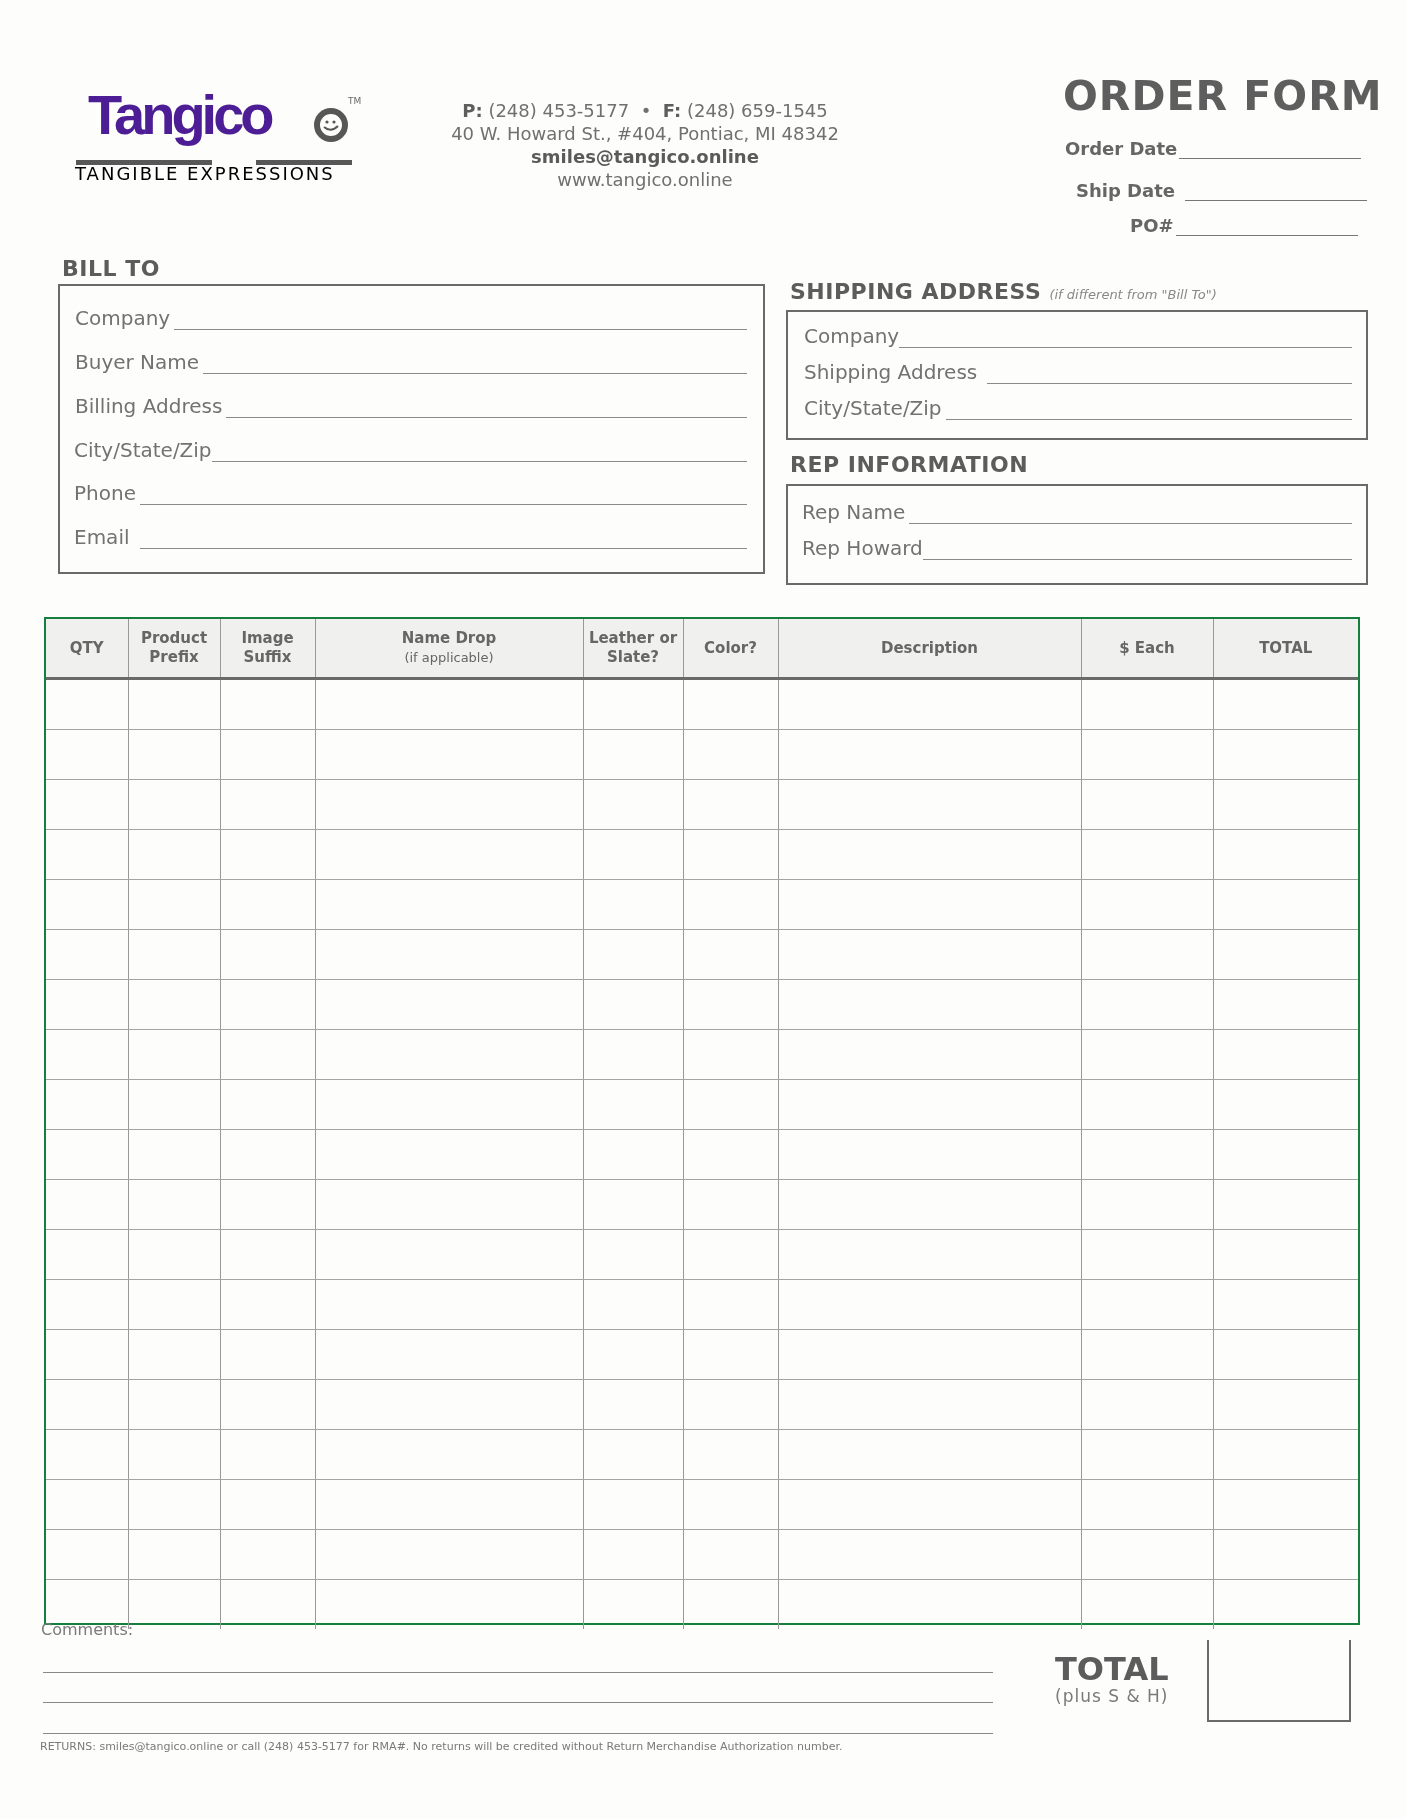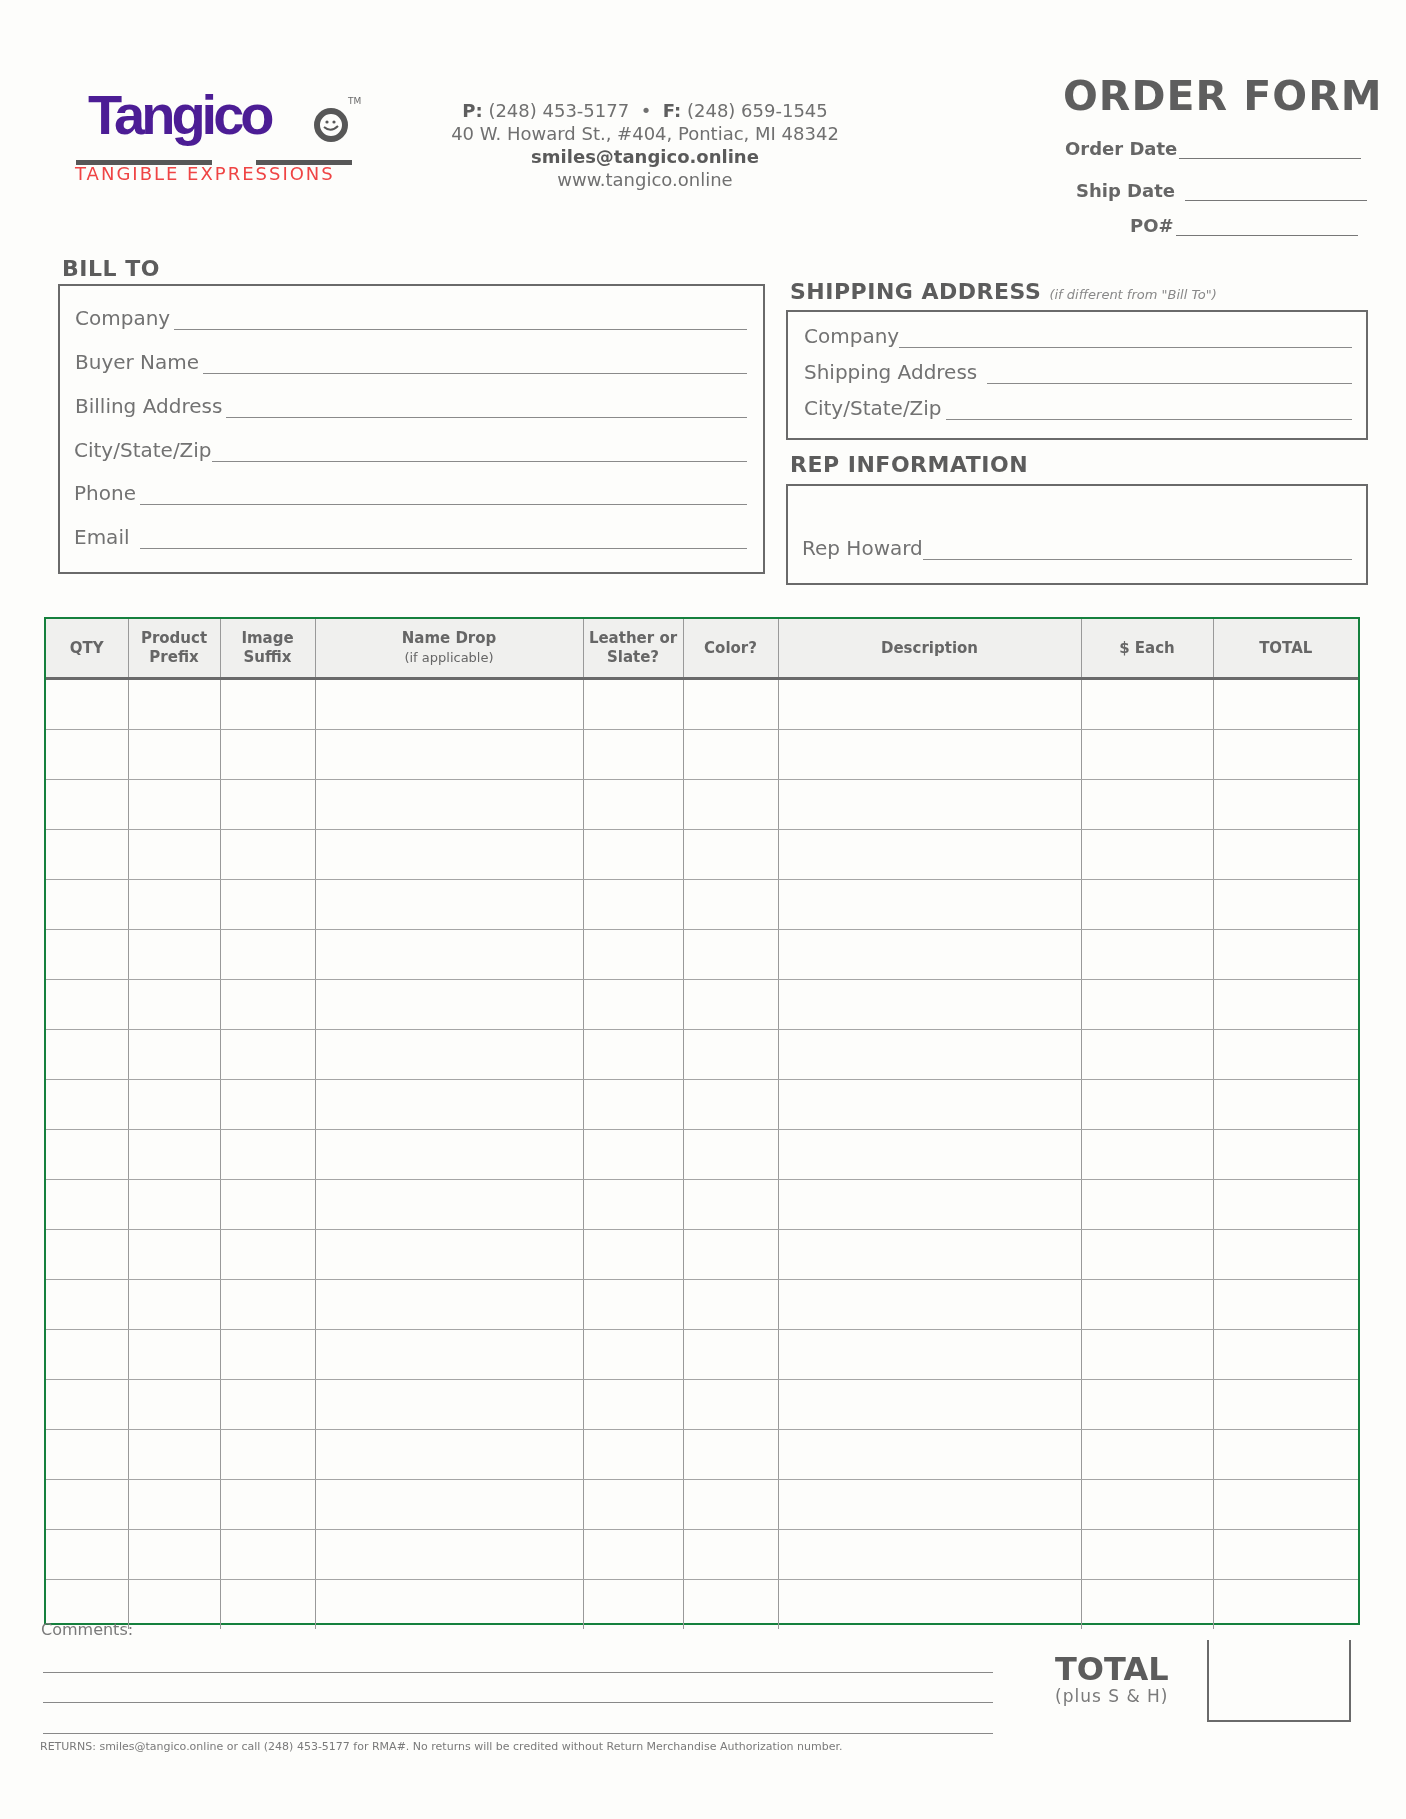--- a/index.html
+++ b/index.html
@@ -10,21 +10,21 @@
   .abs { position: absolute; }
 
   
   .logo { left: 60px; top: 70px; width: 290px; height: 120px; }
   .logo-word { position: absolute; left: 0; top: 0; font-family: "Liberation Sans", sans-serif; font-weight: bold;
     font-size: 56px; letter-spacing: -4px; color: #4c1d95; line-height: 90px; margin-left: 28px; }
   .logo-bar-left { position: absolute; left: 16px; top: 90px; width: 136px; height: 5px; background: #575757; }
   .logo-bar-right { position: absolute; left: 196px; top: 90px; width: 96px; height: 5px; background: #575757; }
   .logo-smile { position: absolute; left: 254px; top: 38px; width: 34px; height: 34px; }
   .logo-tm { position: absolute; left: 288px; top: 26px; font-size: 9px; color: #6a6a6a; }
-  .logo-tag { position: absolute; left: 15px; top: 93px; font-size: 18px; letter-spacing: 2px; color: #ef4444; }
+  .logo-tag { position: absolute; left: 15px; top: 93px; font-size: 18px; letter-spacing: 2px; color: #000000; }
 
   
   .contact { left: 430px; top: 99px; width: 430px; text-align: center; font-size: 18px; line-height: 23px; color: #707070; }
   .contact b { color: #5e5e5e; }
   .contact .email { font-weight: bold; color: #5a5a5a; }
 
   
   .order-title { left: 1063px; top: 72px; font-size: 41px; font-weight: bold; color: #5e5e5e; letter-spacing: 1px; }
   .meta-row { position: absolute; font-size: 18px; font-weight: bold; color: #666; display: flex; align-items: flex-end; }
   .meta-line { border-bottom: 1px solid #777; height: 18px; width: 182px; margin-left: 2px; }
@@ -143,20 +143,24 @@
       <span class="line" style="margin-left:10px"></span>
   </div>
   <div class="field" style="left:16px; top:84px; width:548px;">
     <span>City/State/Zip</span>
       <span class="line"></span>
   </div>
 </div>
 
 <div class="abs section-heading" style="left:790px; top:452px;">REP INFORMATION</div>
 <div class="box" style="left:786px; top:484px; width:582px; height:101px;">
+  <div class="field" style="left:14px; top:14px; width:550px;">
+    <span>Rep Name</span>
+      <span class="line"></span>
+  </div>
   <div class="field" style="left:14px; top:50px; width:550px;">
     <span>Rep Howard</span>
       <span class="line" style="margin-left:0"></span>
   </div>
 </div>
 
 <div class="abs table-wrap">
   <table class="items">
     <colgroup>
       <col style="width:82px">

